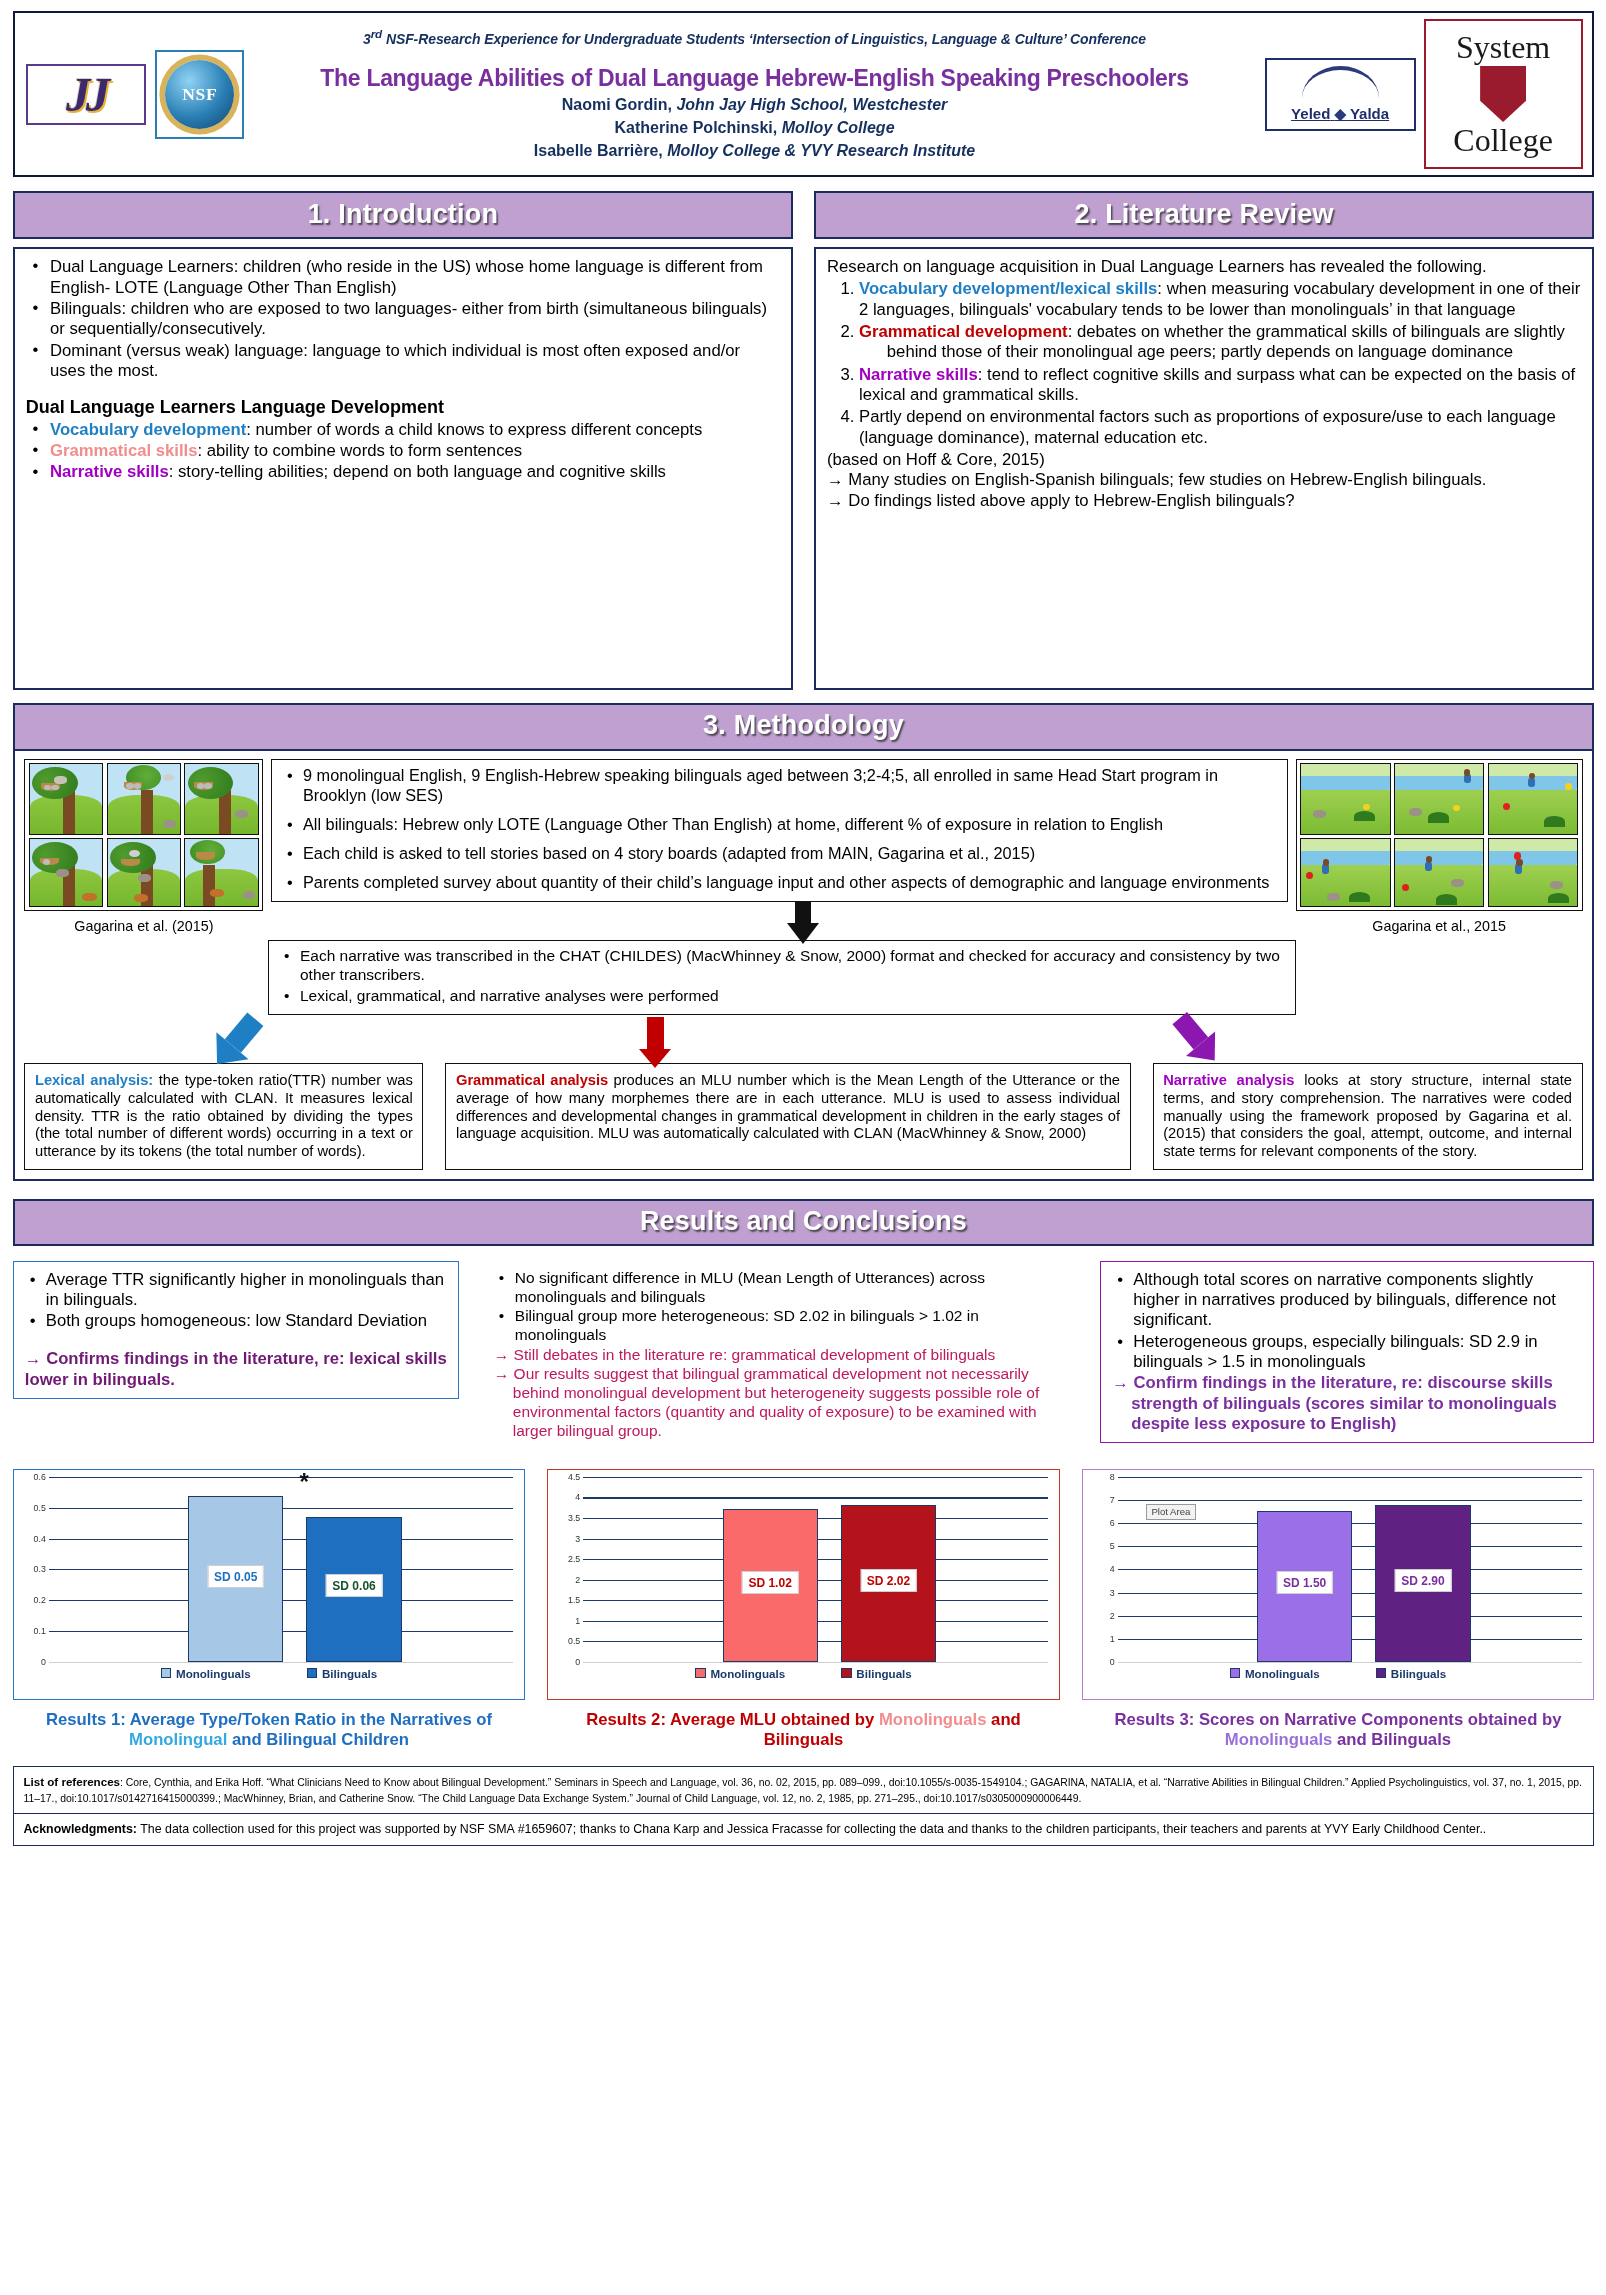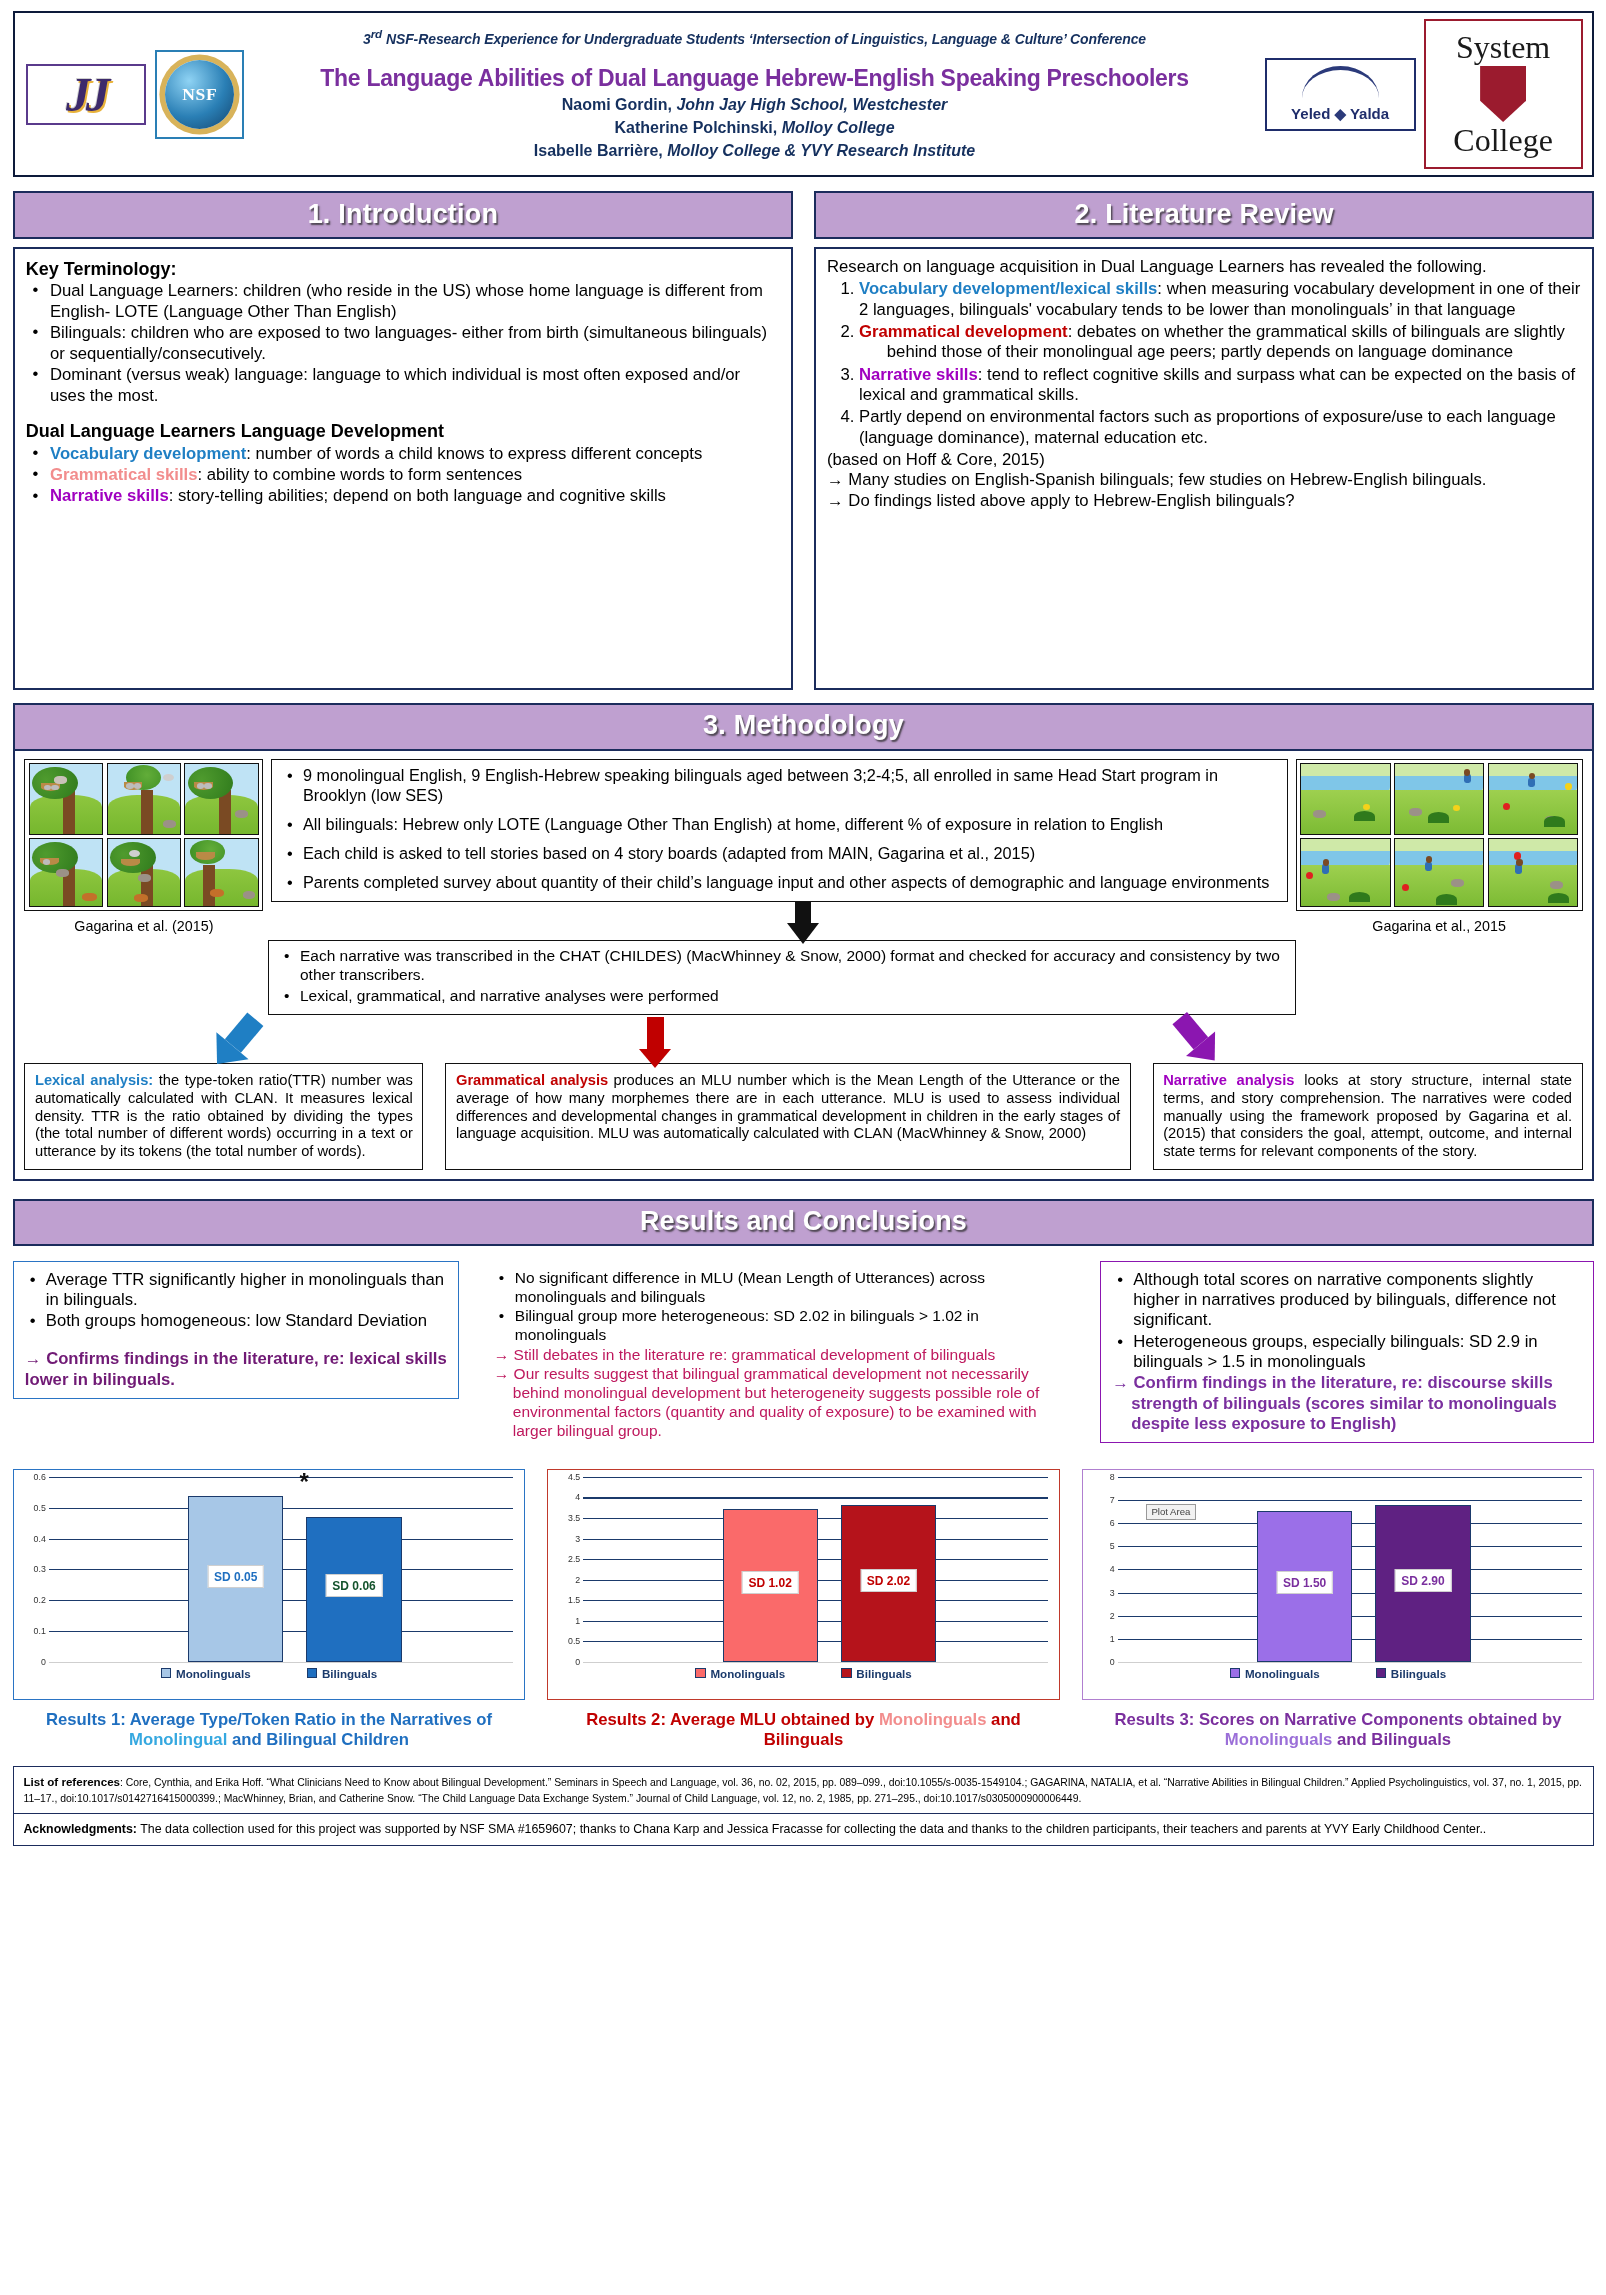--- a/index.html
+++ b/index.html
@@ -62,21 +62,21 @@
   .author em{ font-style:italic; }
   .yeled-logo{
     width:151px;height:73px;border:2.4px solid #1f2d6b;background:#fff;
     align-self:center; margin-right:4.8px;
     display:flex;flex-direction:column;align-items:center;justify-content:center;
   }
   .yeled-arc{
     width:77px;height:32px;border-top:4px solid #2b3a7a;
     border-radius:50% 50% 0 0 / 100% 100% 0 0;
   }
-  .yeled-txt{font-size:15px;font-weight:bold;color:#1f2d6b;margin-top:7px;}
+  .yeled-txt{font-size:15px;font-weight:bold;color:#1f2d6b;margin-top:7px;text-decoration:underline;}
   .yeled-txt .dia{color:#2b3a7a;}
   .molloy-logo{
     width:159px; margin:6.4px 9.6px 6.4px 3.2px;
     border:2.4px solid #9b1b2e; background:#fff;
     display:flex;flex-direction:column;align-items:center;justify-content:center;
   }
   .molloy-word{
     font-family:"Liberation Serif", serif; font-size:32px;
     color:#1a1a1a; line-height:0.95;
   }
@@ -297,21 +297,20 @@
       <div class="molloy-shield"></div>
       <div class="molloy-word">College</div>
     </div>
   </div>
 
   <div class="row2">
 
     <div class="col">
       <div class="sec-head">1. Introduction</div>
       <div class="panel" style="min-height:443px;">
-        <h4 class="keyterm"><span>Key Terminology</span>:</h4>
         <ul class="bul">
           <li>Dual Language Learners: children (who reside in the US) whose home language is different from English- LOTE (Language Other Than English)</li>
           <li>Bilinguals: children who are exposed to two languages- either from birth (simultaneous bilinguals) or sequentially/consecutively.</li>
           <li>Dominant (versus weak) language: language to which individual is most often exposed and/or uses the most.</li>
         </ul>
         <div class="spacer8"></div>
         <h4 class="keyterm">Dual Language Learners Language Development</h4>
         <ul class="bul">
           <li>
             <span class="b-vocab">Vocabulary development</span><span>: number of words a child knows to express different concepts</span>

